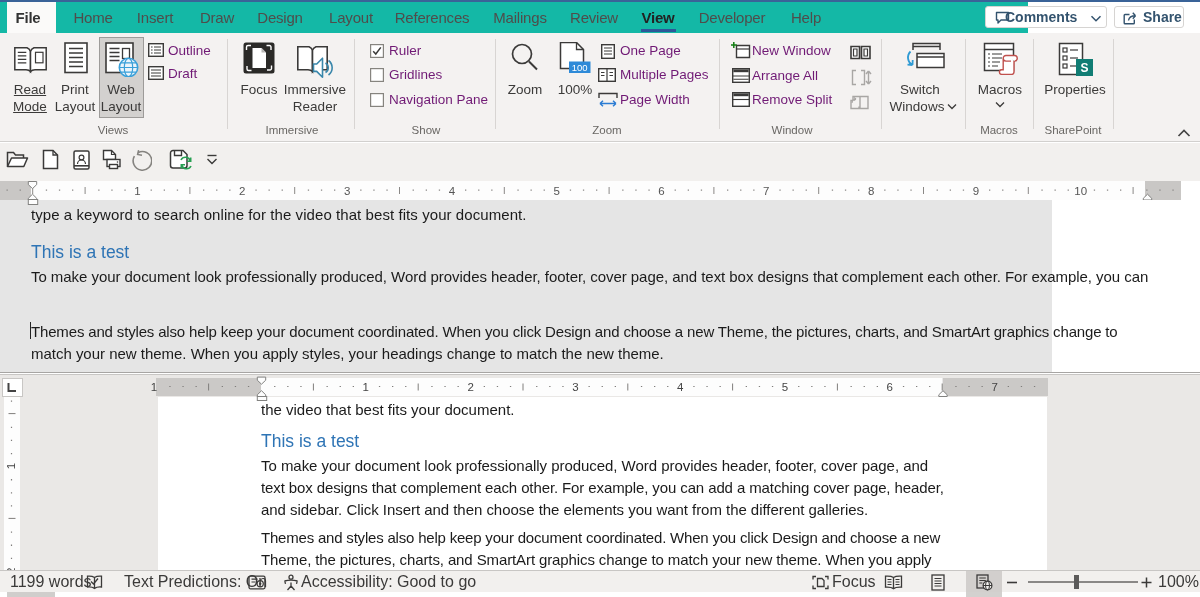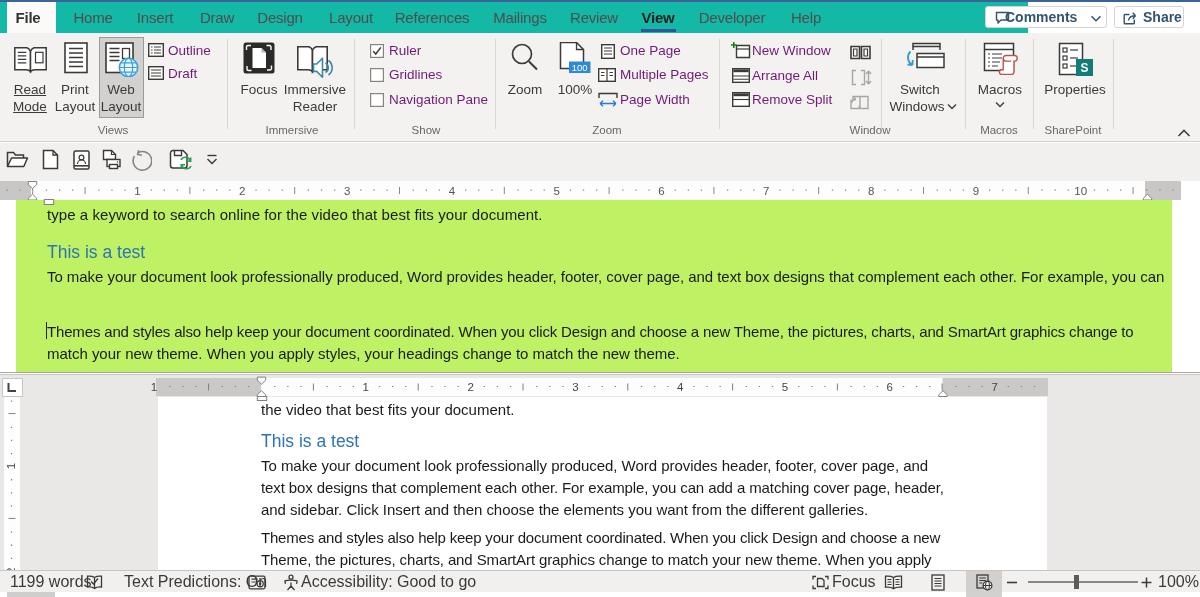--- a/index.html
+++ b/index.html
@@ -22,21 +22,21 @@
 .gsep { position:absolute; top:6px; height:90px; width:1px; background:#d8d5d3; }
 .glabel { position:absolute; top:91px; font-size:11.5px; color:#696764; transform:translateX(-50%); white-space:nowrap; }
 .bigbtn-label { position:absolute; font-size:13.5px; color:#3b3a39; text-align:center; transform:translateX(-50%); white-space:nowrap; line-height:17px; }
 .smalltxt { position:absolute; font-size:13.5px; color:#701a75; white-space:nowrap; }
 #weblayout-sel { position:absolute; top:4px; left:99px; width:45px; height:81px; background:#d3d1cf; border:1px solid #9d9b99; }
 
 #qat { position:absolute; top:143px; left:0; width:1200px; height:38px; background:#f2f0ee; }
 
 #ruler1 { position:absolute; top:181px; left:0; width:1200px; height:19px; background:#fff; }
 
-#doc1 { position:absolute; top:200px; left:16px; width:1156px; height:172px; background:#bef264; }
+#doc1 { position:absolute; top:200px; left:0; width:1052px; height:172px; background:#e5e5e5; }
 .dline { position:absolute; font-size:15px; color:#1b1b1b; white-space:nowrap; }
 .heading { color:#2e74b5; font-size:17.5px;text-align:right; }
 #p1l1 { letter-spacing:-0.05px; }
 #p1l2 { letter-spacing:-0.05px; }
 #p2l1 { letter-spacing:-0.16px; }
 #p2l2 { letter-spacing:-0.02px; }
 #q1l1 { letter-spacing:-0.04px; }
 #q1l2 { letter-spacing:-0.11px; }
 #q1l3 { letter-spacing:-0.04px; }
 #q2l1 { letter-spacing:-0.2px; }
@@ -100,21 +100,21 @@
 <div class="gsep" style="left:719px;"></div>
 <div class="gsep" style="left:881px;"></div>
 <div class="gsep" style="left:965px;"></div>
 <div class="gsep" style="left:1033px;"></div>
 <div class="gsep" style="left:1113px;"></div>
 
 <div class="glabel" style="left:113px;">Views</div>
 <div class="glabel" style="left:292px;">Immersive</div>
 <div class="glabel" style="left:426px;">Show</div>
 <div class="glabel" style="left:607px;">Zoom</div>
-<div class="glabel" style="left:870px;">Window</div>
+<div class="glabel" style="left:792px;">Window</div>
 <div class="glabel" style="left:999px;">Macros</div>
 <div class="glabel" style="left:1073px;">SharePoint</div>
 
 <svg class="icon" style="left:13px;top:13px;" width="35" height="28" viewBox="0 0 35 28">
  <path d="M1.8 1.8 H14 Q16.8 3 17.5 5.5 V25.5 Q16 23.7 13 23.7 H1.8 Z" fill="#fff" stroke="#3b3a39" stroke-width="1.5"></path>
  <path d="M33.2 1.8 H21 Q18.2 3 17.5 5.5 V25.5 Q19 23.7 22 23.7 H33.2 Z" fill="#fff" stroke="#3b3a39" stroke-width="1.5"></path>
  <path d="M4.8 6.3h8.5M4.8 9.8h8.5M4.8 13.3h8.5M4.8 16.8h8.5" stroke="#3b3a39" stroke-width="1.2"></path>
  <rect x="22.5" y="6.3" width="7.5" height="10.5" fill="none" stroke="#3b3a39" stroke-width="1.2"></rect>
 </svg>
 <svg class="icon" style="left:64px;top:9px;" width="24" height="32" viewBox="0 0 24 32">

